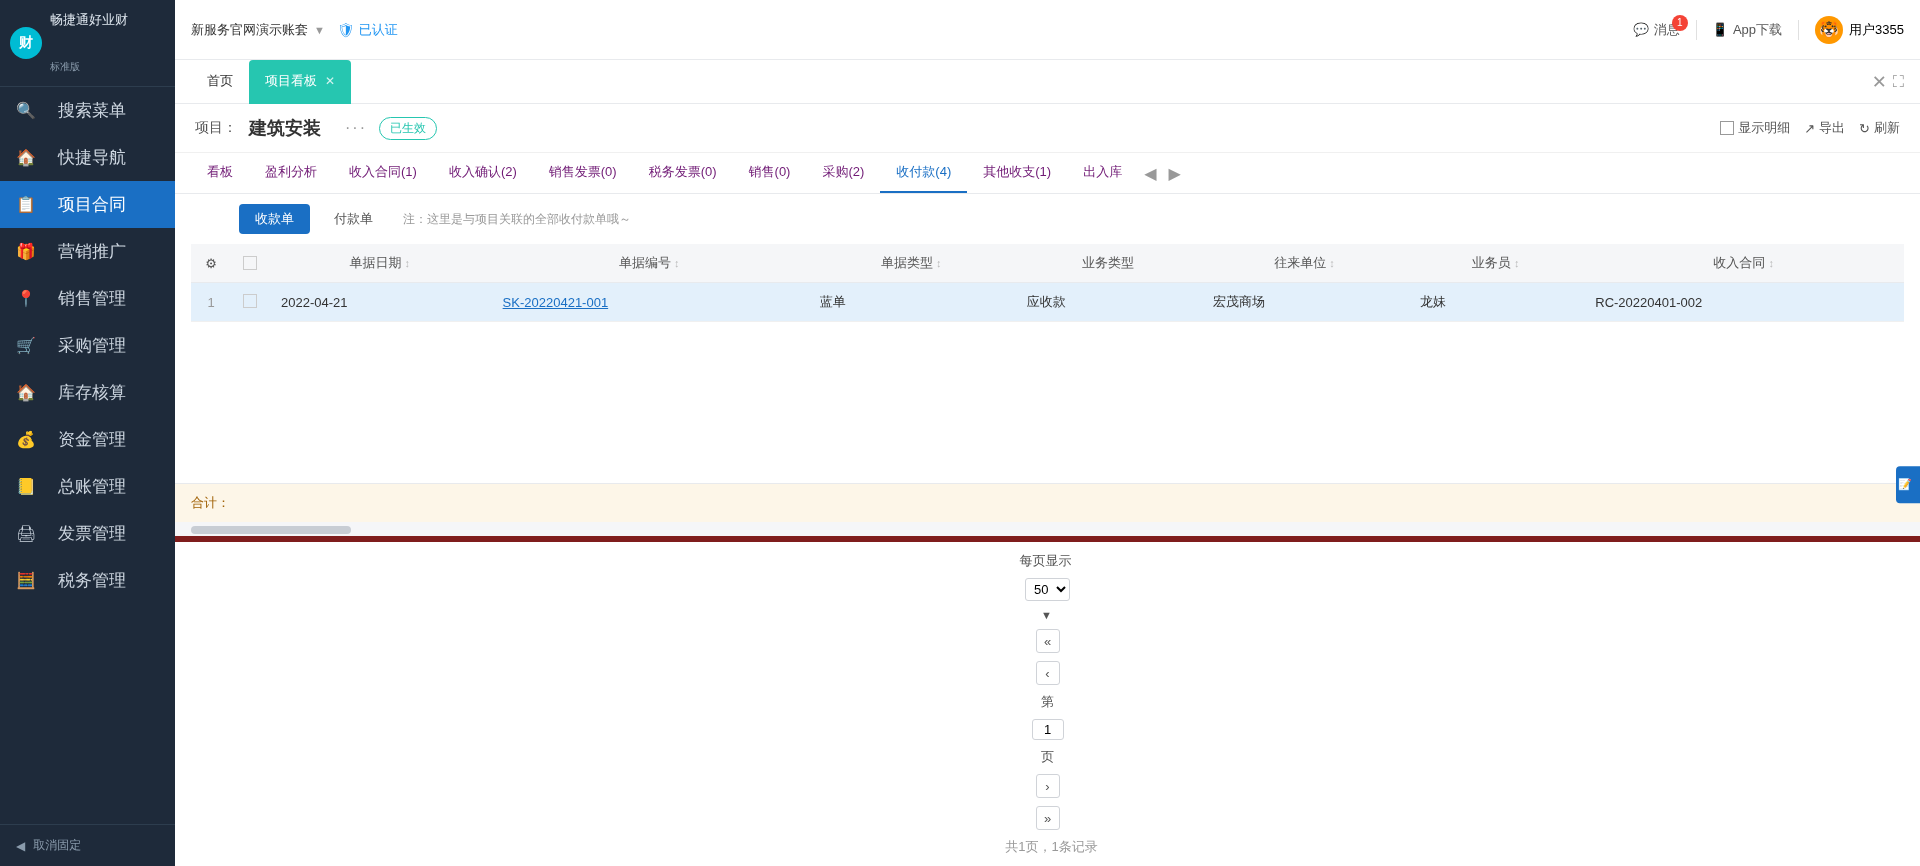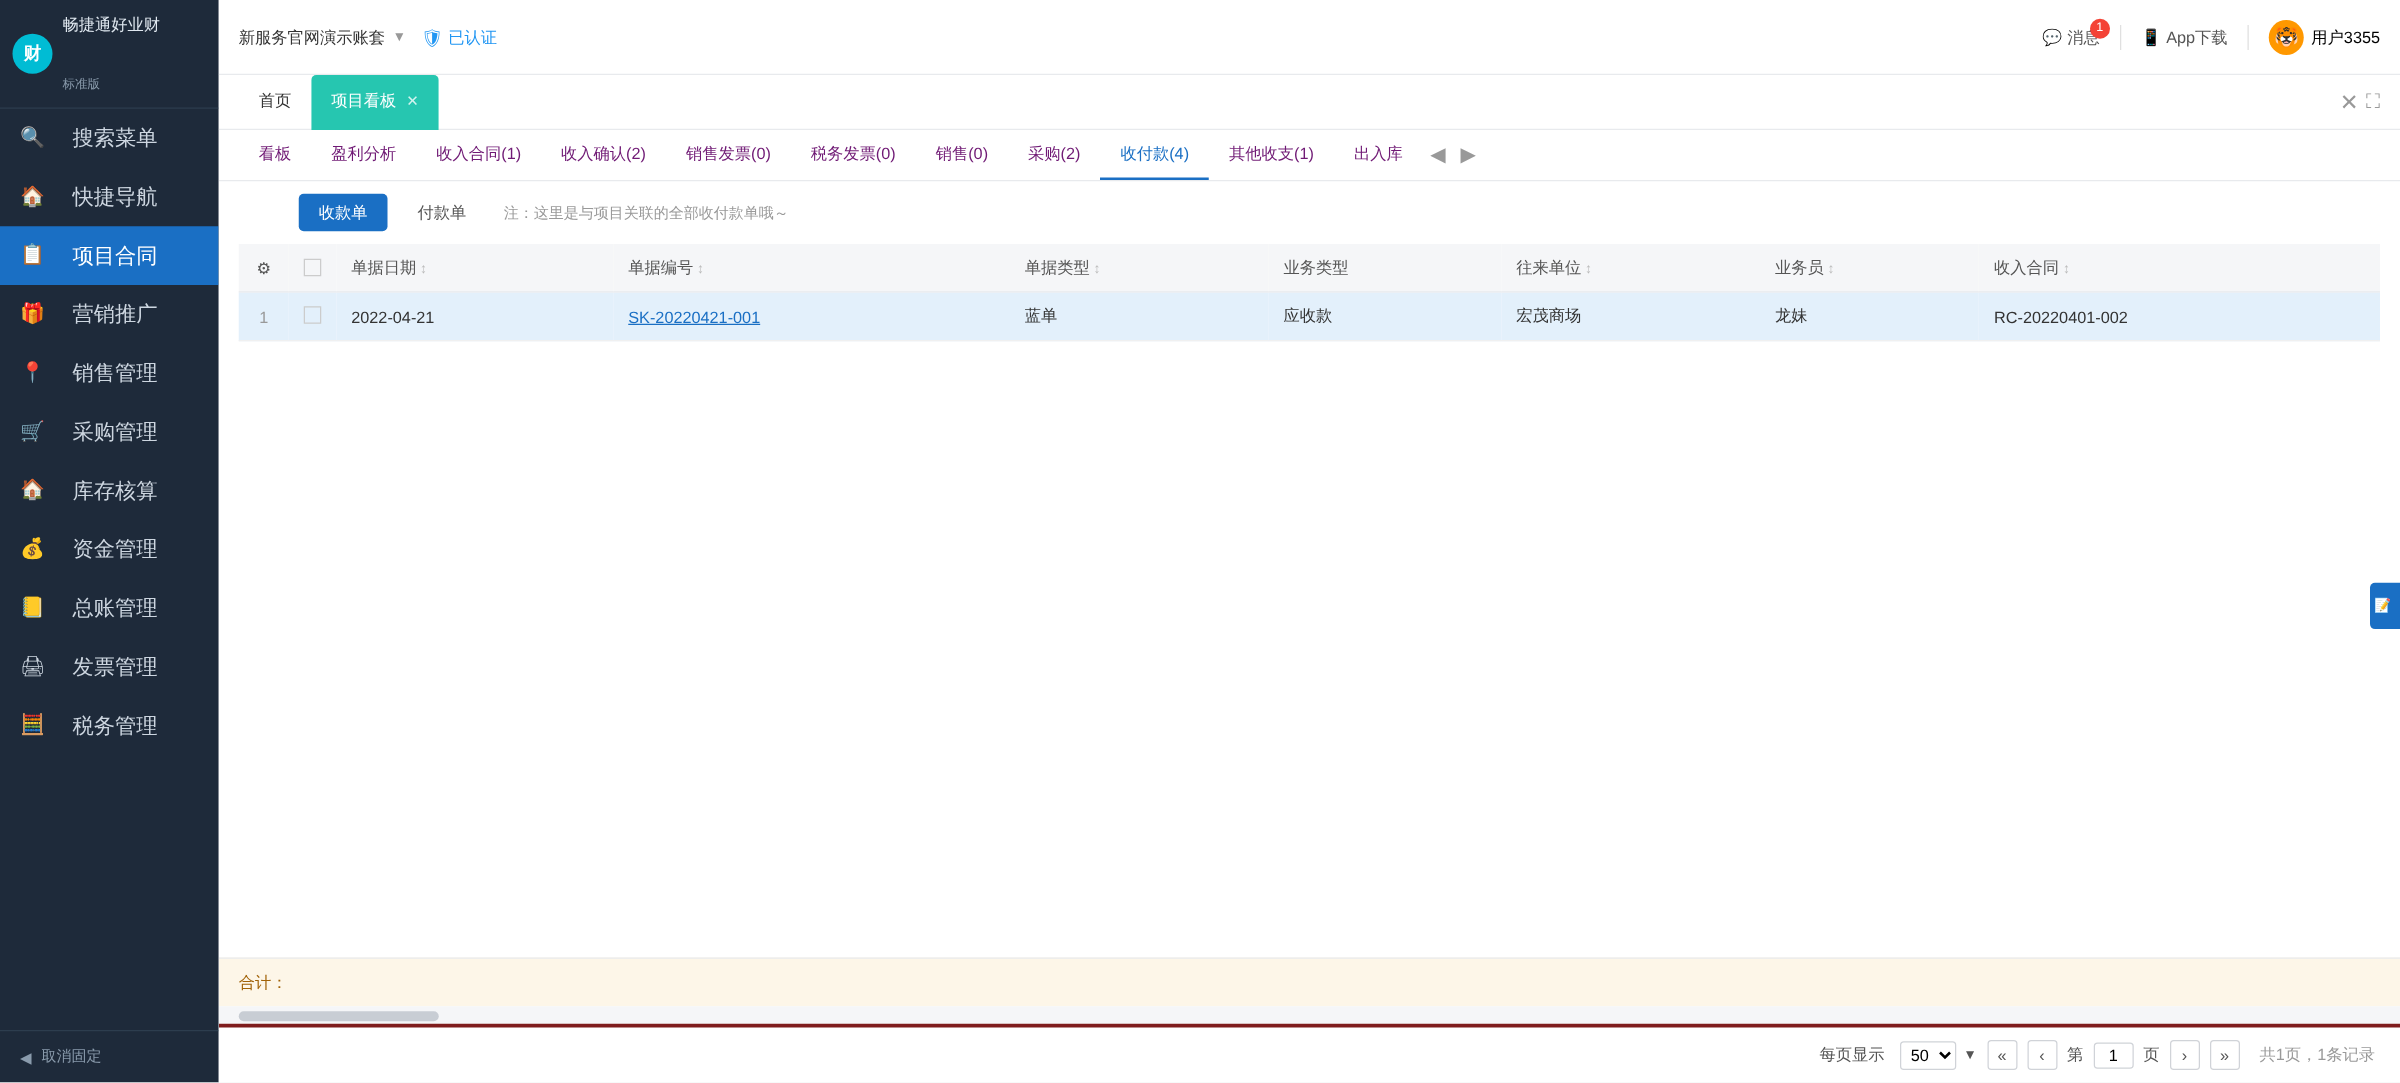--- a/index.html
+++ b/index.html
@@ -220,21 +220,21 @@
     table {
       width: 100%;
       border-collapse: collapse;
       font-size: 13px;
     }
     thead tr {
       background: #f5f6f8;
     }
     thead th {
       padding: 10px 12px;
-      text-align: left;
+      text-align: center;
       font-weight: normal;
       color: #555;
       border-bottom: 1px solid #e8eaed;
       white-space: nowrap;
     }
     thead th.sort-col { cursor: pointer; }
     thead th.sort-col::after { content: ' ↕'; color: #bbb; font-size: 11px; }
     .th-gear { width: 40px; text-align: center; }
     .th-check { width: 36px; text-align: center; }
     tbody tr { background: white; }
@@ -283,21 +283,22 @@
     
     .pagination {
       display: flex;
       align-items: center;
       justify-content: flex-end;
       padding: 10px 20px;
       gap: 8px;
       flex-shrink: 0;
       font-size: 13px;
       color: #555;
-      border-top: 3px solid #7f1d1d;
+      border-top: 6px solid #7f1d1d;
+      flex-direction: column;
     }
     .page-label { margin-right: 4px; }
     .page-size-select {
       border: 1px solid #d0d3d8;
       border-radius: 3px;
       padding: 2px 4px;
       font-size: 13px;
       background: white;
     }
     .page-nav-btn {
@@ -438,20 +439,41 @@
       <span class="tab-close">✕</span>
     </div>
     <div style="margin-left:auto; display:flex; gap:6px; align-items:center;">
       <span style="font-size:18px;color:#999;cursor:pointer;">✕</span>
       <span style="font-size:16px;color:#999;cursor:pointer;">⛶</span>
     </div>
   </div>
 
   <div class="content-area">
 
+    <div class="project-header">
+      <span style="font-size:14px;color:#555;">项目：</span>
+      <span class="project-title">建筑安装</span>
+      <span class="more-btn"></span>
+      <span class="more-btn">···</span>
+      <span class="status-badge">已生效</span>
+      <div class="project-actions">
+        <div class="action-btn">
+          <span class="chk"></span>
+          <span>显示明细</span>
+        </div>
+        <div class="action-btn">
+          <span>↗</span>
+          <span>导出</span>
+        </div>
+        <div class="action-btn">
+          <span>↻</span>
+          <span>刷新</span>
+        </div>
+      </div>
+    </div>
 
     <div class="module-tabs">
       <div class="module-tab">看板</div>
       <div class="module-tab">盈利分析</div>
       <div class="module-tab">收入合同(1)</div>
       <div class="module-tab">收入确认(2)</div>
       <div class="module-tab">销售发票(0)</div>
       <div class="module-tab">税务发票(0)</div>
       <div class="module-tab">销售(0)</div>
       <div class="module-tab">采购(2)</div>

